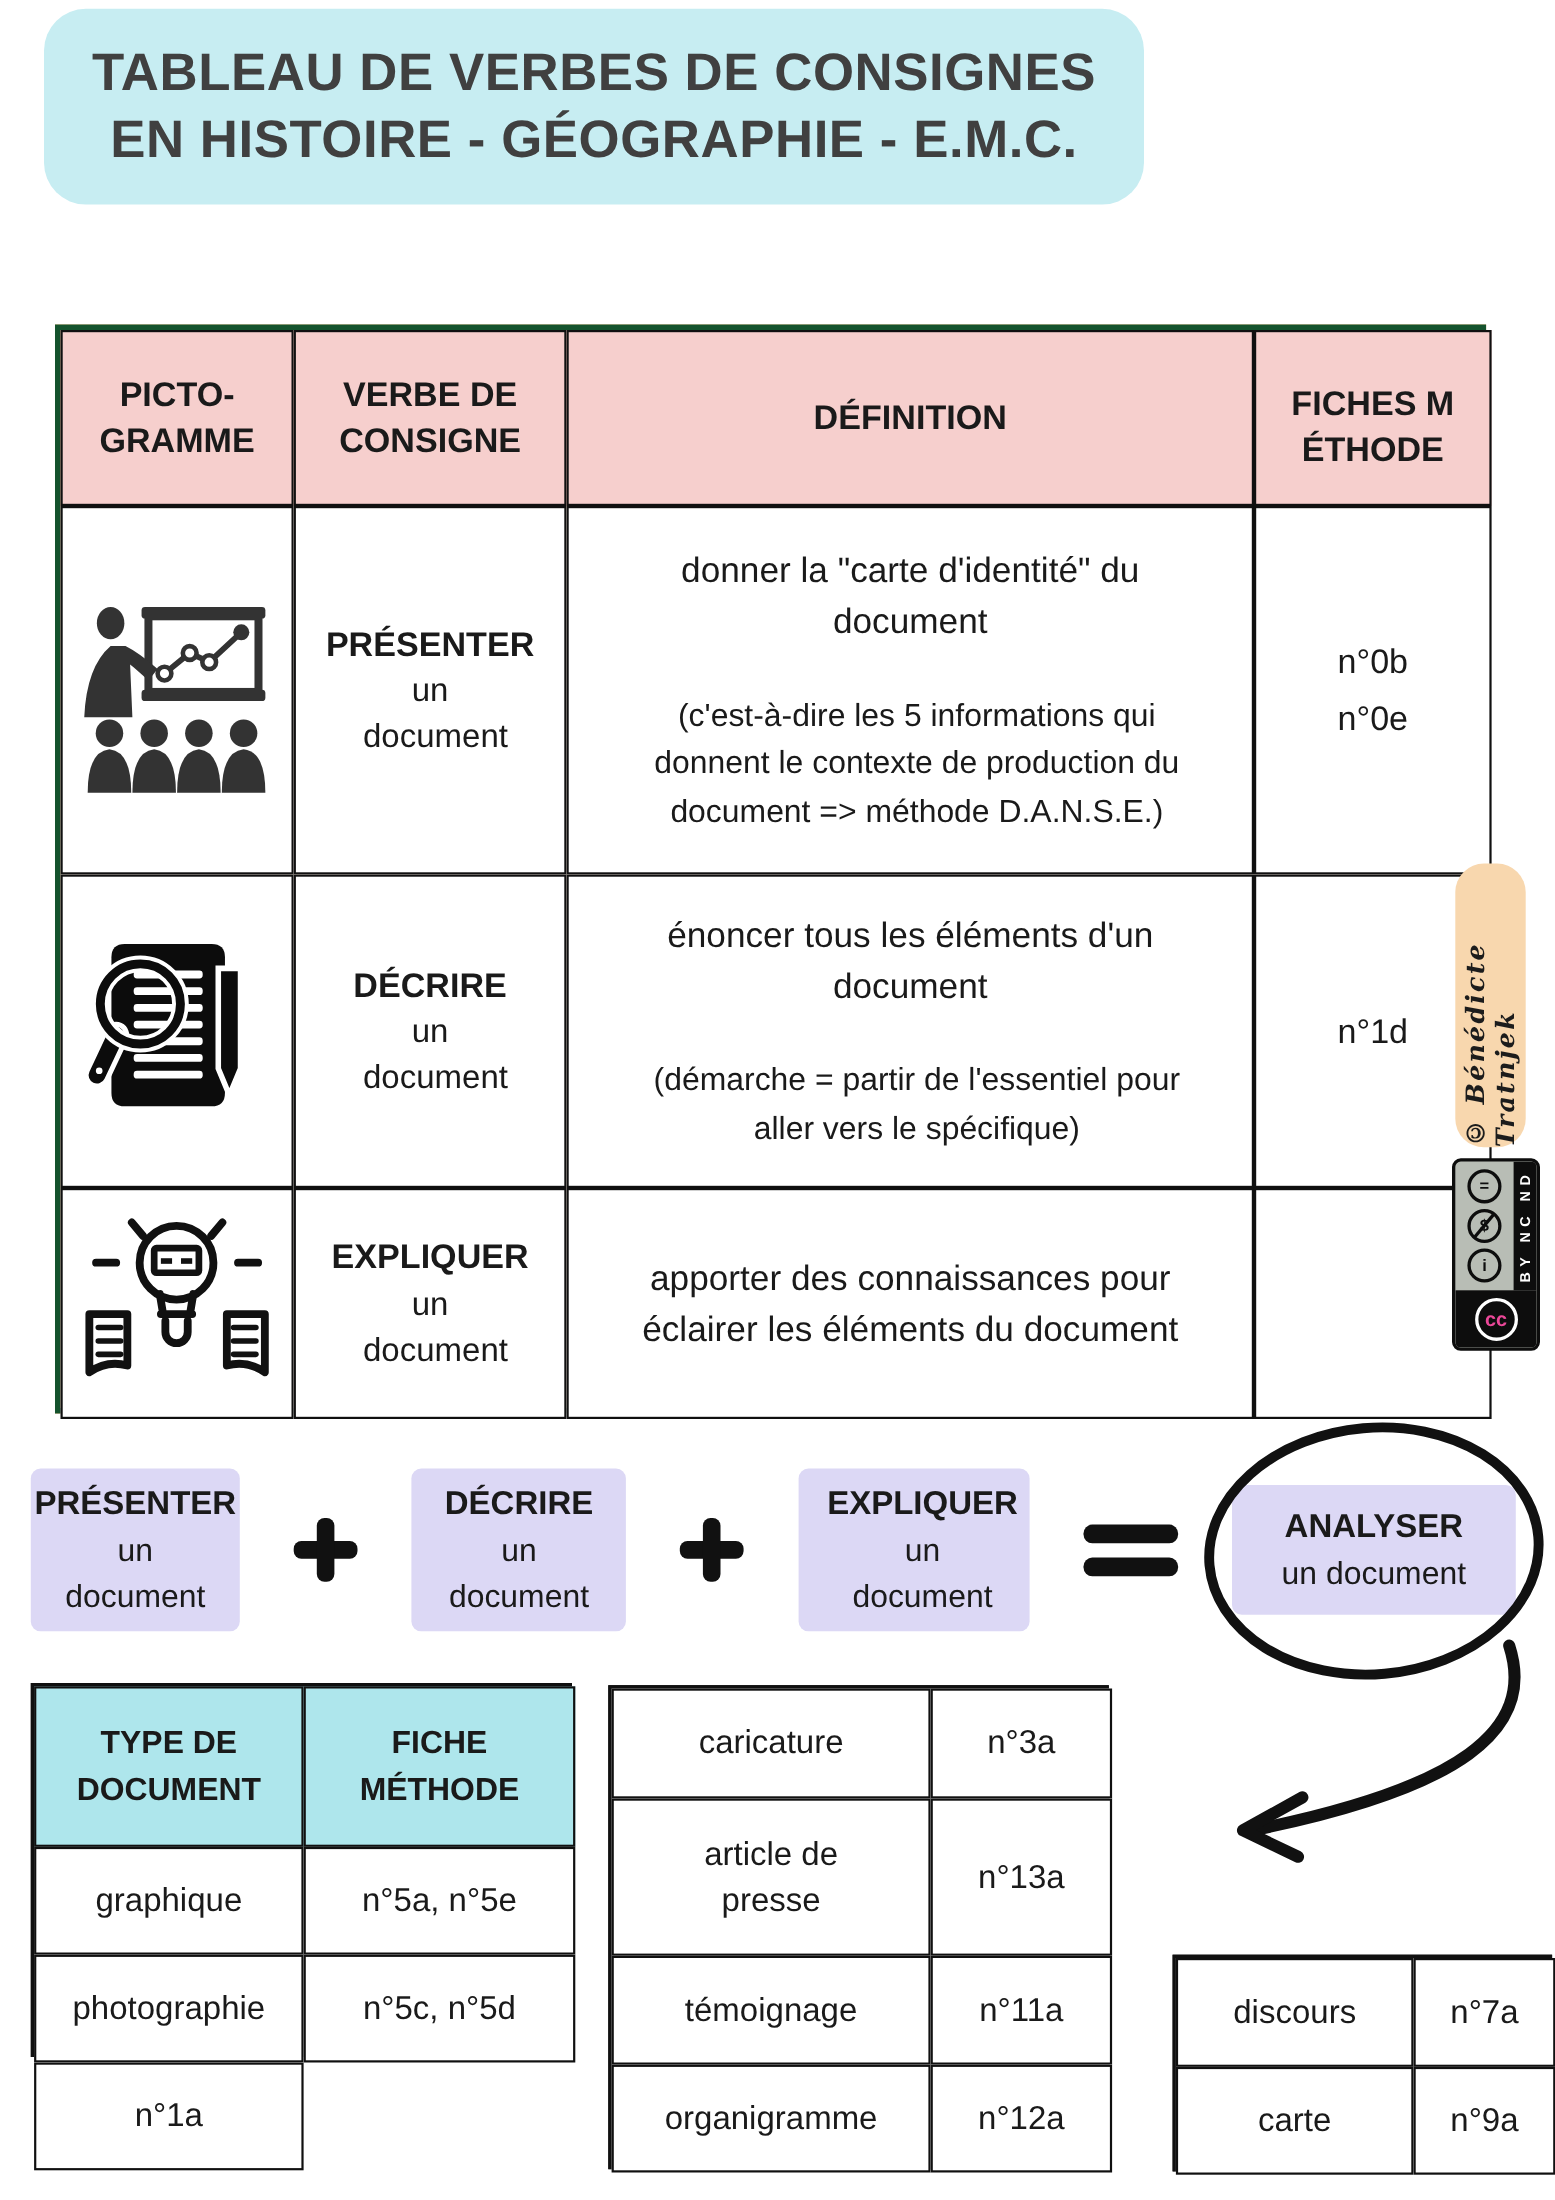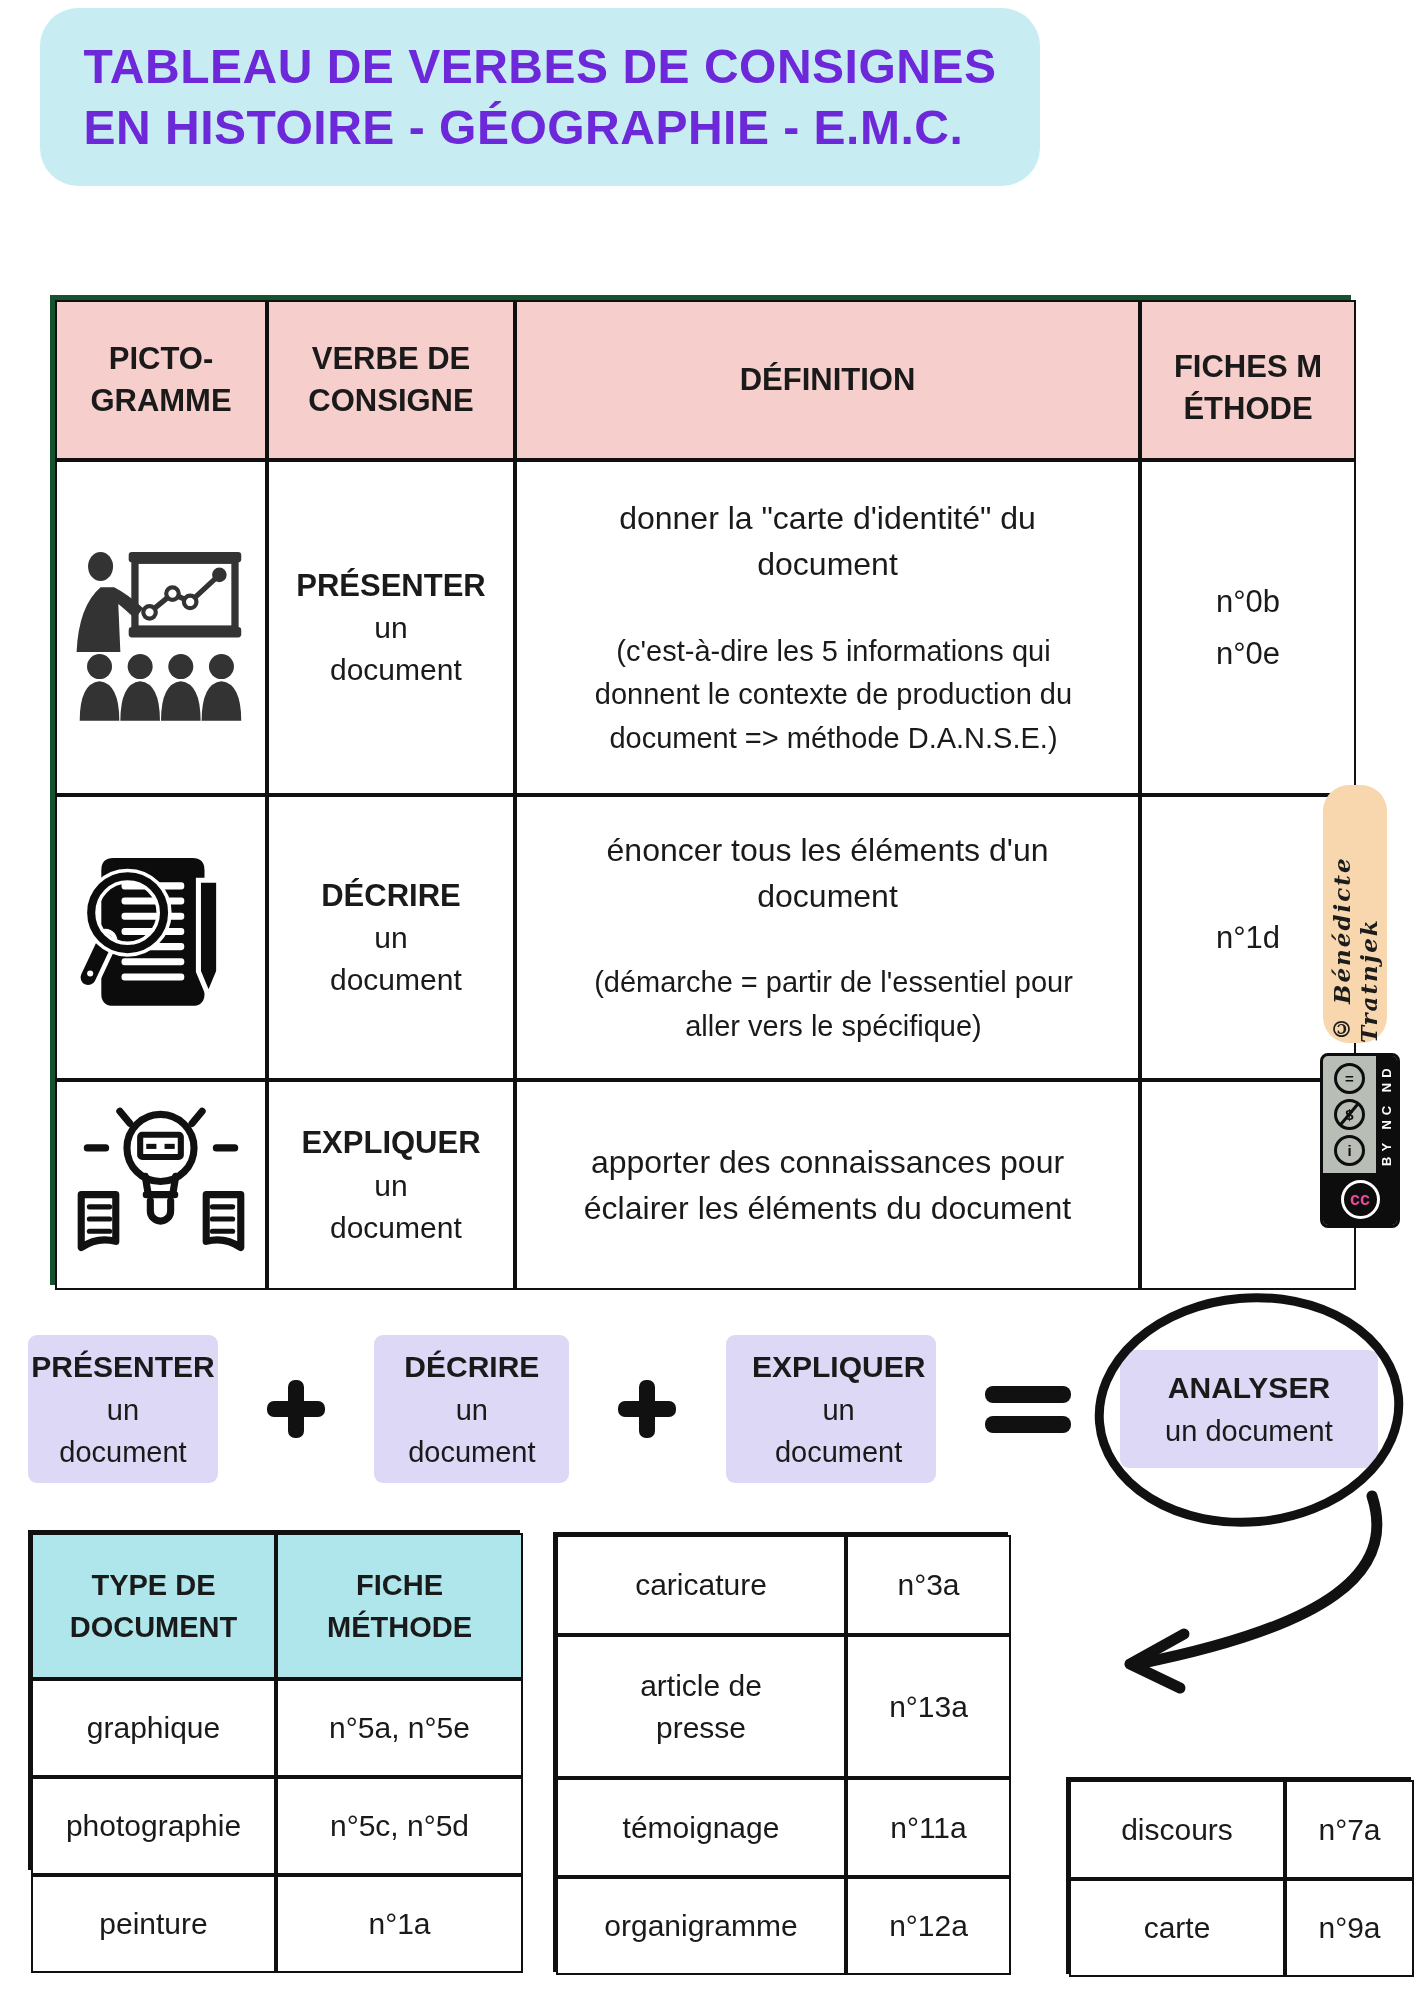--- a/index.html
+++ b/index.html
@@ -7,21 +7,21 @@
     position:relative;width:1414px;height:2000px;background:#ffffff;
     font-family:"Liberation Sans",sans-serif;color:#1a1a1a;overflow:hidden;
   }
   .pre{white-space:pre-line;}
   
   .banner{
     position:absolute;left:40px;top:8px;width:1000px;height:178px;
     background:#c7edf2;border-radius:38px;display:flex;align-items:center;justify-content:center;
   }
   .banner .title{
-    text-align:left;font-size:48px;font-weight:800;line-height:1.28;color:#6d28d9;letter-spacing:.5px;
+    text-align:center;font-size:48px;font-weight:800;line-height:1.28;color:#404040;letter-spacing:.5px;
   }
   
   .mtable{
     position:absolute;left:50px;top:295px;width:1301px;height:990px;
     display:grid;grid-template-columns:212px 248px 625px 216px;grid-template-rows:160px 335px 285px 210px;
     border:5px solid #14532d;box-sizing:border-box;background:#fdba74;
   }
   .cell{
     background:#ffffff;border:2px solid #101010;display:flex;flex-direction:column;
     align-items:center;justify-content:center;text-align:center;box-sizing:border-box;padding:6px 10px;
@@ -275,21 +275,20 @@
     <div class="cell hcell">
         <span>TYPE DE DOCUMENT</span>
       </div>
     <div class="cell hcell">
         <span>FICHE MÉTHODE</span>
       </div>
     <div class="cell">graphique</div>
     <div class="cell">n°5a, n°5e</div>
     <div class="cell">photographie</div>
     <div class="cell">n°5c, n°5d</div>
-    <div class="cell">peinture</div>
     <div class="cell">n°1a</div>
   </div>
 
   <div class="btable t-mid">
     <div class="cell">caricature</div>
     <div class="cell">n°3a</div>
     <div class="cell wrapspan">
         <span>article de presse</span>
       </div>
     <div class="cell">n°13a</div>

